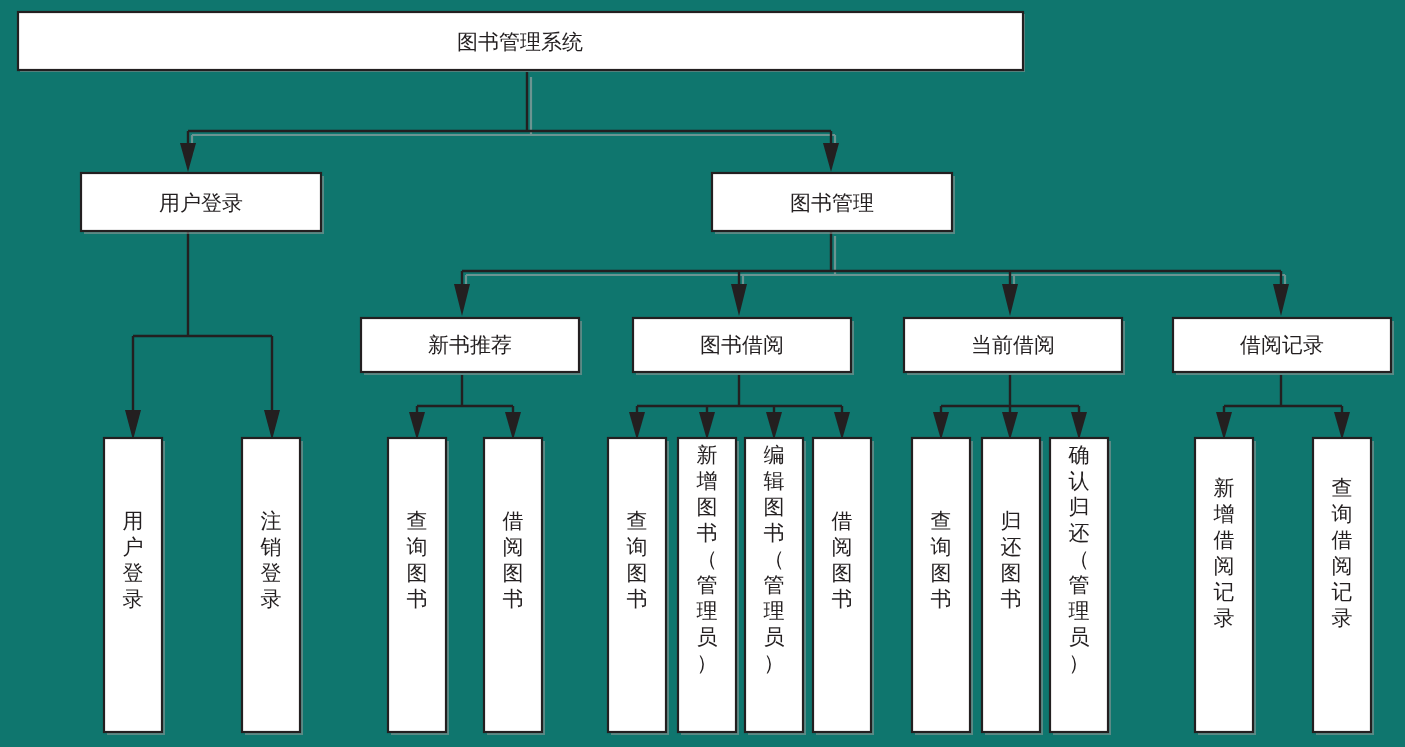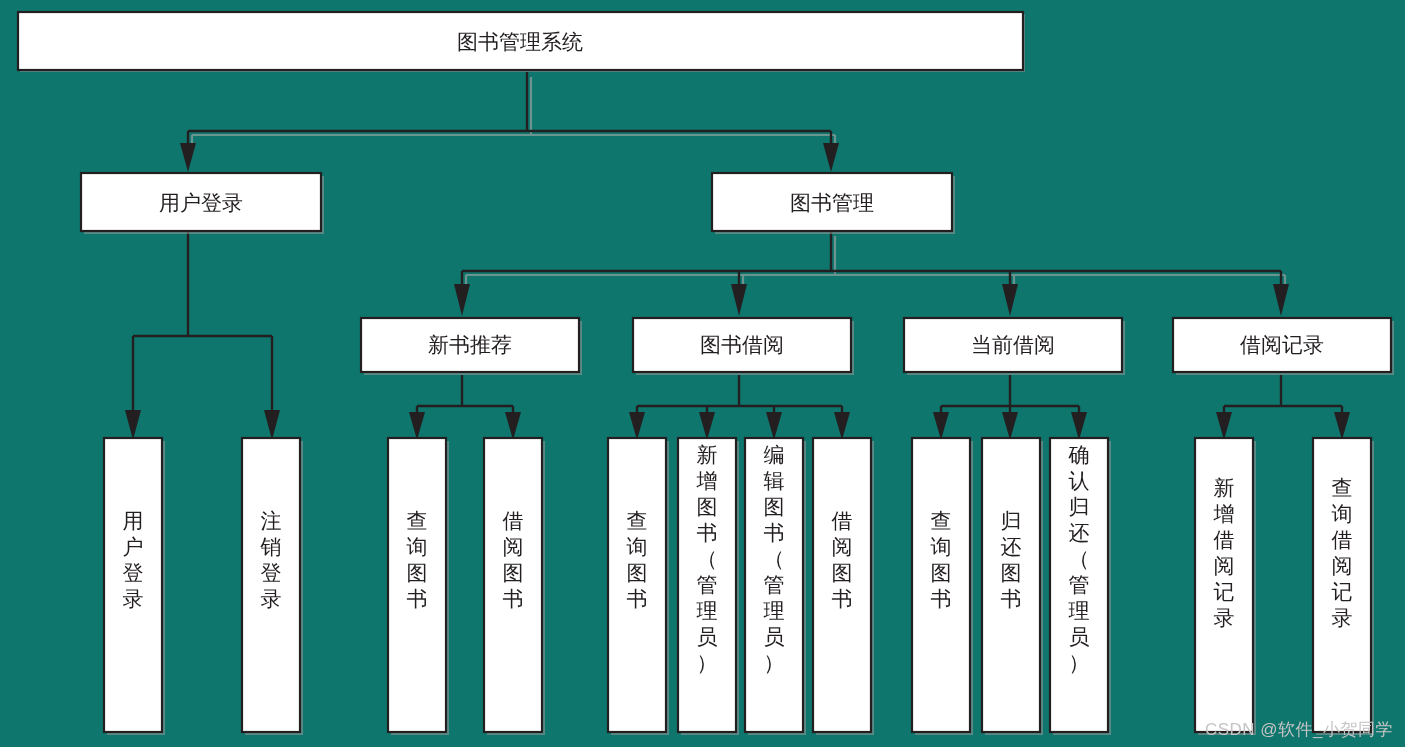--- a/index.html
+++ b/index.html
@@ -234,14 +234,13 @@
     </g>
 
     <g>
       <rect class="node-shadow" x="1316" y="441" width="58" height="294"></rect>
       <rect class="node-box" x="1313" y="438" width="58" height="294"></rect>
       <text class="node-label-vert" x="1342" y="495"><tspan x="1342" y="495">查</tspan><tspan x="1342" y="521">询</tspan><tspan x="1342" y="547">借</tspan><tspan x="1342" y="573">阅</tspan><tspan x="1342" y="599">记</tspan><tspan x="1342" y="625">录</tspan></text>
     </g>
 
   </svg>
 
-  <div class="watermark">CSDN @软件_小贺同学</div>
 </div>
 
 </body></html>

